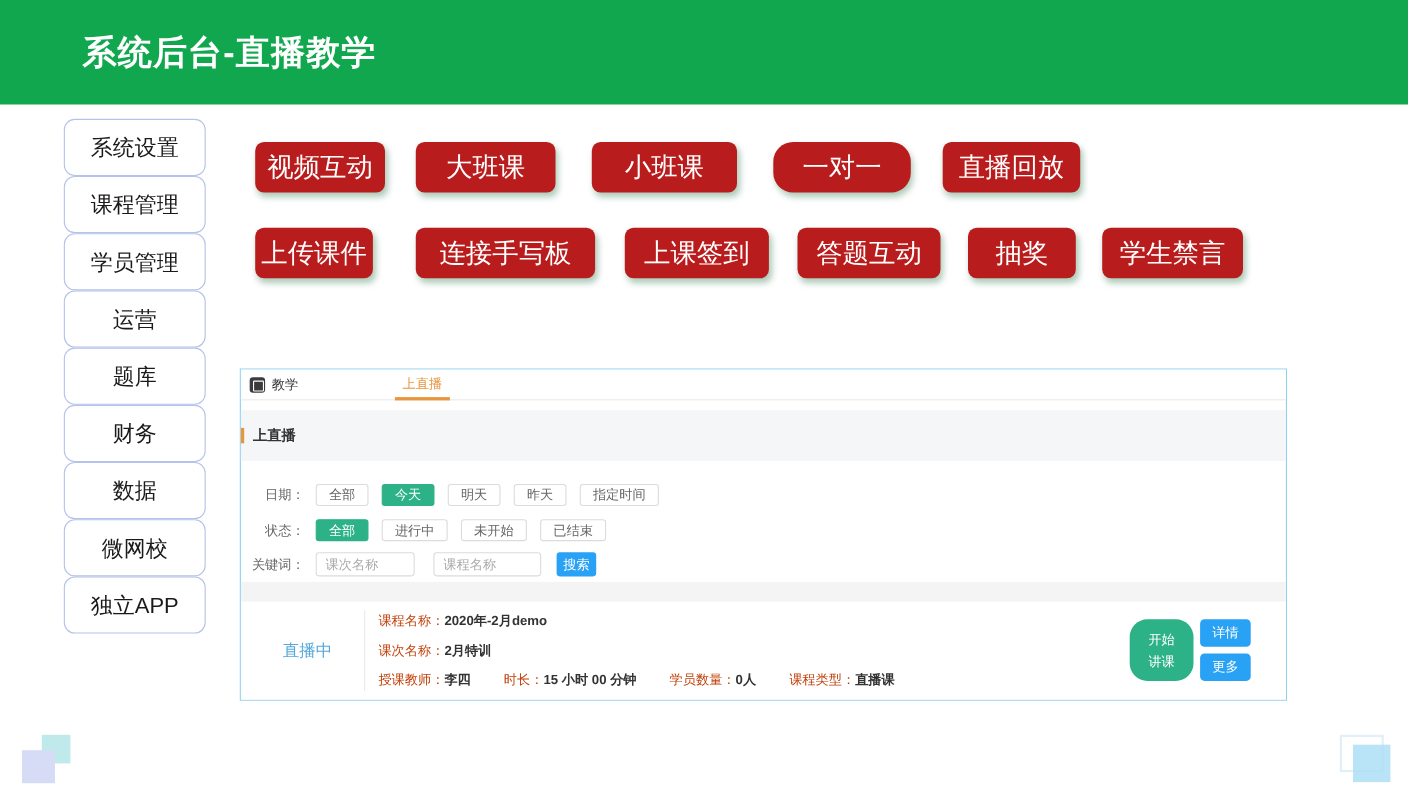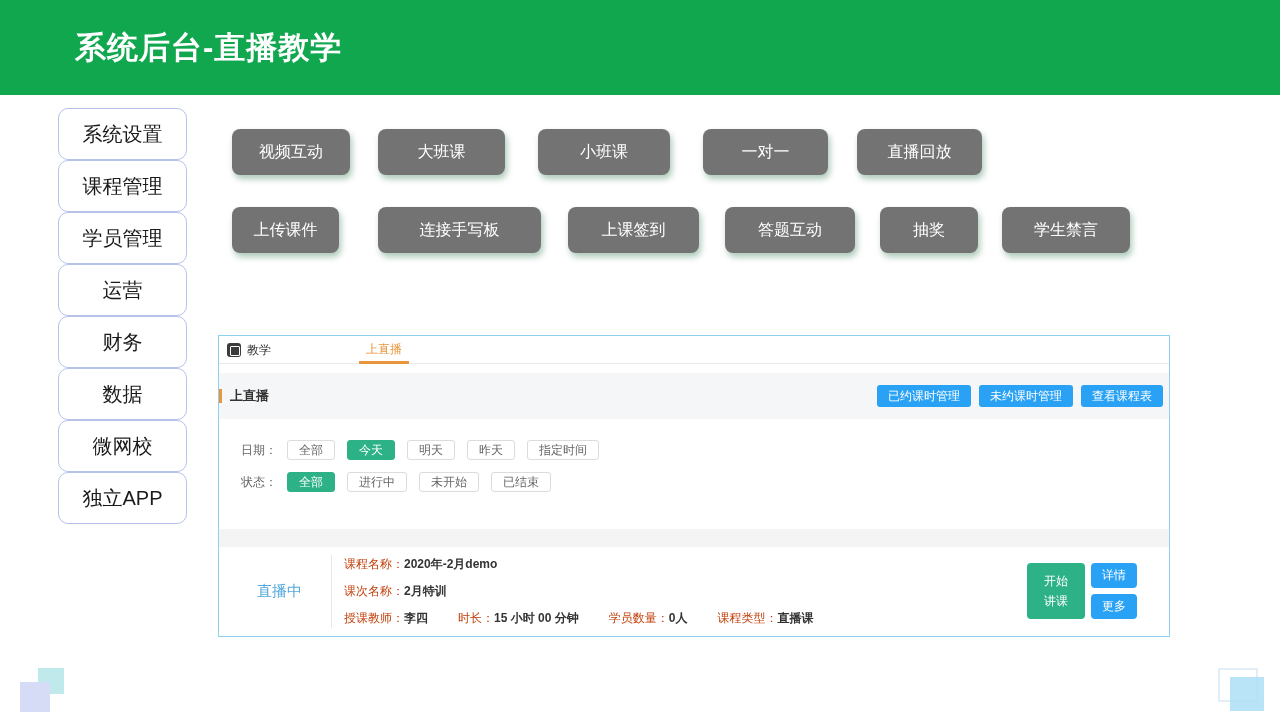--- a/index.html
+++ b/index.html
@@ -12,22 +12,22 @@
   .hdr h1 { position:absolute; left:75px; top:0; line-height:95px; color:#fff; font-size:31px; font-weight:bold; letter-spacing:1px; }
 
   
   .sidebar { position:absolute; left:58px; top:108px; width:129px; display:flex; flex-direction:column; gap:0; }
   .side-btn { height:52px; background:#fff; border:1px solid #b5c2e9; border-radius:10px;
               display:flex; align-items:center; justify-content:center;
               font-size:20px; color:#1a1a1a; cursor:pointer; }
   .side-btn.active { background:#10A74F; border-color:#10A74F; color:#fff; }
 
   
-  .fbtn { position:absolute; height:46px; background:#737373; border:none; border-radius:8px;
-          color:#fff; font-size:16px; font-family:inherit; cursor:pointer;
+  .fbtn { position:absolute; height:46px; background:#b91c1c; border:none; border-radius:8px;
+          color:#fff; font-size:24px; font-family:inherit; cursor:pointer;
           box-shadow:2px 4px 6px rgba(16,100,52,.35); }
   .frow1 .fbtn { top:129px; }
   .frow2 .fbtn { top:207px; }
 
   
   .panel { position:absolute; left:218px; top:335px; width:952px; height:302px;
            background:#fff; border:1px solid #8ED1EF; }
   .tabbar { position:absolute; left:0; top:0; width:950px; height:28px; background:#fff;
             border-bottom:1px solid #eaeaea; }
   .brand-icon { position:absolute; left:8px; top:7px; width:14px; height:14px; background:#3b3b3b;
@@ -63,21 +63,21 @@
 
   .result-row { position:absolute; left:0; top:211px; width:950px; height:89px; background:#fff; }
   .live-status { position:absolute; left:38px; top:0; height:89px; display:flex; align-items:center;
                  font-size:15px; color:#54A8DB; }
   .vdiv { position:absolute; left:112px; top:8px; width:1px; height:73px; background:#e8e8e8; }
   .details { position:absolute; left:125px; top:10px; font-size:12px; }
   .dline { display:flex; gap:30px; margin-bottom:13px; height:14px; align-items:center; }
   .dlabel { color:#c2410c; }
   .dvalue { color:#333; font-weight:bold; }
   .act-start { position:absolute; left:808px; top:16px; width:58px; height:56px; background:#2DB187;
-               border:none; border-radius:4px; color:#fff; font-size:12px; font-family:inherit;
+               border:none; border-radius:16px; color:#fff; font-size:12px; font-family:inherit;
                padding:8px 15px; line-height:20px; word-break:break-all; cursor:pointer; }
   .act-detail { position:absolute; left:872px; top:16px; width:46px; height:25px; }
   .act-more   { position:absolute; left:872px; top:47px; width:46px; height:25px; }
   .sm-blue { background:#29A1F5; border:none; border-radius:4px; color:#fff; font-size:12px;
              font-family:inherit; cursor:pointer; }
 
   
   .deco { position:absolute; }
   .deco-teal  { left:38px; top:668px; width:26px; height:26px; background:#bfe9ea; }
   .deco-lav   { left:20px; top:682px; width:30px; height:30px; background:#d6dcf6; }
@@ -91,31 +91,32 @@
 
   <div class="hdr">
     <h1>系统后台-直播教学</h1>
   </div>
 
   <nav class="sidebar">
     <div class="side-btn">系统设置</div>
     <div class="side-btn">课程管理</div>
     <div class="side-btn">学员管理</div>
     <div class="side-btn">运营</div>
+    <div class="side-btn">题库</div>
     <div class="side-btn">财务</div>
     <div class="side-btn">数据</div>
     <div class="side-btn">微网校</div>
     <div class="side-btn">独立APP</div>
   </nav>
 
   <div class="frow1">
     <button class="fbtn" style="left:232px;width:118px;">视频互动</button>
     <button class="fbtn" style="left:378px;width:127px;">大班课</button>
     <button class="fbtn" style="left:538px;width:132px;">小班课</button>
-    <button class="fbtn" style="left:703px;width:125px;">一对一</button>
+    <button class="fbtn" style="left:703px;width:125px;border-radius:18px;">一对一</button>
     <button class="fbtn" style="left:857px;width:125px;">直播回放</button>
   </div>
 
   <div class="frow2">
     <button class="fbtn" style="left:232px;width:107px;">上传课件</button>
     <button class="fbtn" style="left:378px;width:163px;">连接手写板</button>
     <button class="fbtn" style="left:568px;width:131px;">上课签到</button>
     <button class="fbtn" style="left:725px;width:130px;">答题互动</button>
     <button class="fbtn" style="left:880px;width:98px;">抽奖</button>
     <button class="fbtn" style="left:1002px;width:128px;">学生禁言</button>
@@ -129,44 +130,45 @@
       <div class="tab">
         <span>上直播</span>
       </div>
     </div>
 
     <div class="band">
       <div class="band-title">
         <i class="obar"></i>
         <span>上直播</span>
       </div>
-      <div class="band-actions">
-        <button class="blue-btn">已约课时管理</button>
-        <button class="blue-btn">未约课时管理</button>
-        <button class="blue-btn">查看课程表</button>
-      </div>
     </div>
 
     <div class="filter-row f-date">
       <span class="frow-label">日期：</span>
       <button class="opt">全部</button>
       <button class="opt selected">今天</button>
       <button class="opt">明天</button>
       <button class="opt">昨天</button>
       <button class="opt">指定时间</button>
     </div>
 
     <div class="filter-row f-status">
       <span class="frow-label">状态：</span>
       <button class="opt selected">全部</button>
       <button class="opt">进行中</button>
       <button class="opt">未开始</button>
       <button class="opt">已结束</button>
     </div>
 
+    <div class="filter-row f-key">
+      <span class="frow-label">关键词：</span>
+      <input class="kw-input kw1" type="text" placeholder="课次名称" style="">
+      <input class="kw-input kw2" type="text" placeholder="课程名称" style="">
+      <button class="search-btn">搜索</button>
+    </div>
 
     <div class="sep"></div>
 
     <div class="result-row">
       <span class="live-status">直播中</span>
       <div class="vdiv"></div>
 
       <div class="details">
         <div class="dline">
           <span><span class="dlabel">课程名称：</span><span class="dvalue">2020年-2月demo</span></span>

